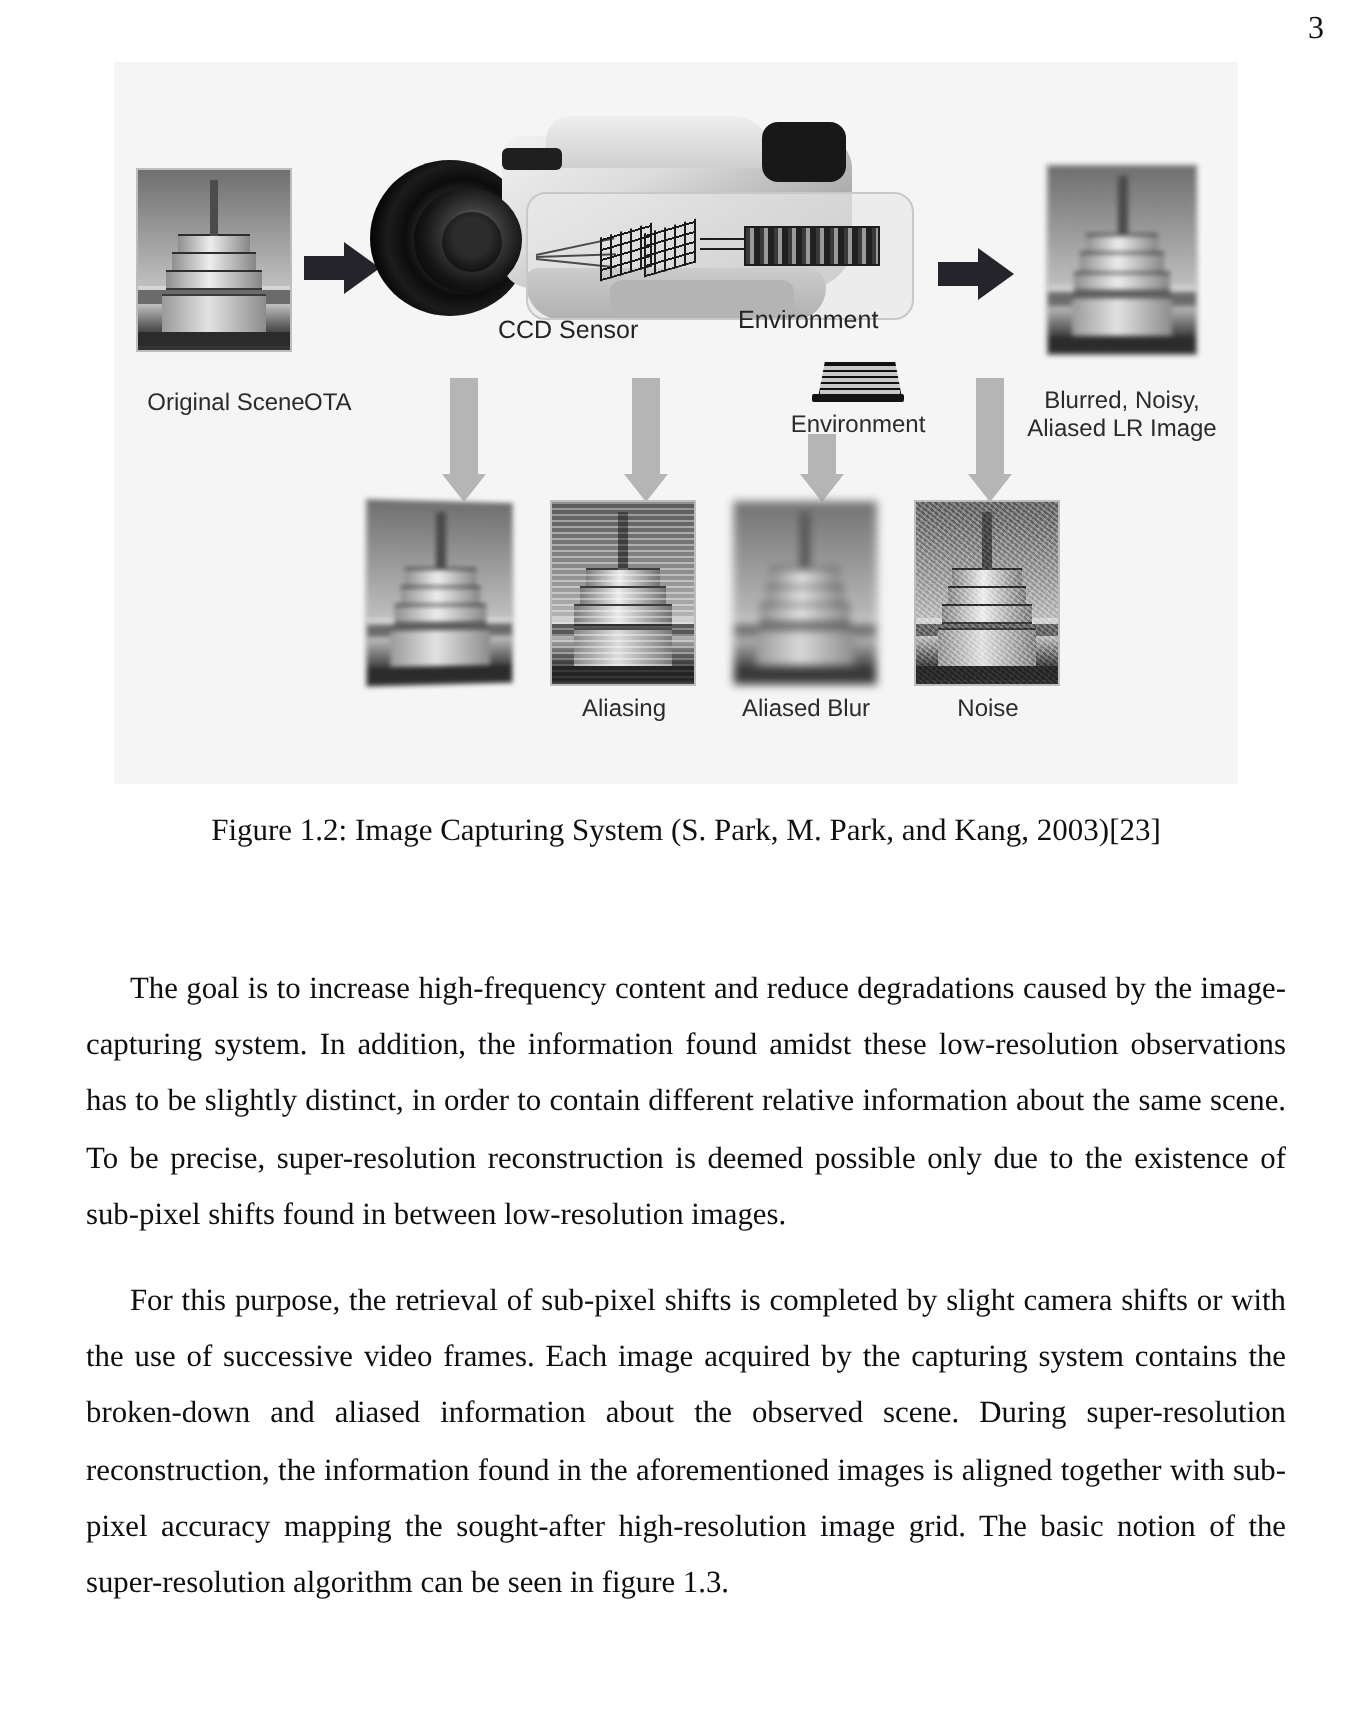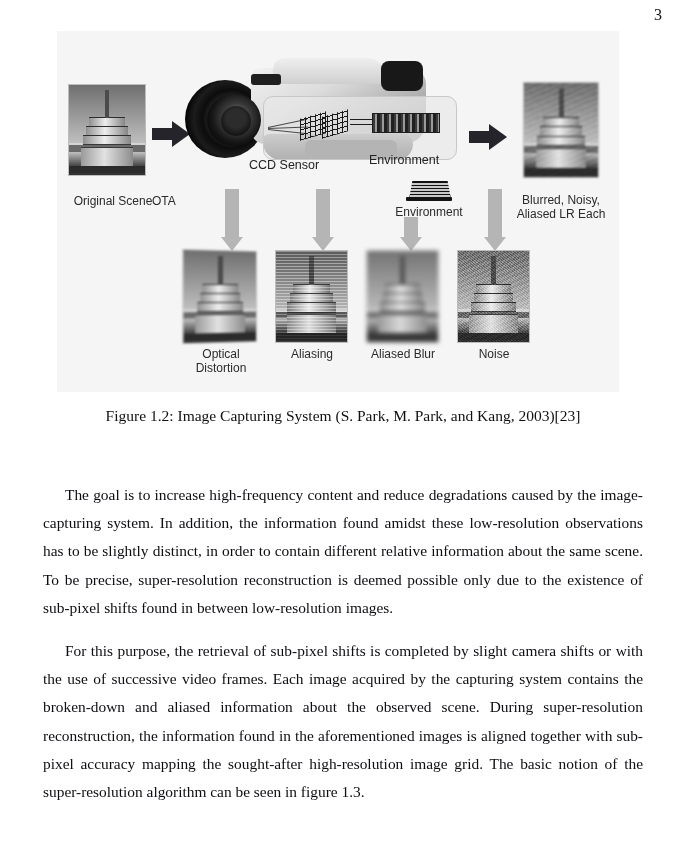--- a/index.html
+++ b/index.html
@@ -427,21 +427,21 @@
     <div class="ground"></div>
     <div class="wall"></div>
     <div class="base"></div>
     <div class="tier" style="left:26%; right:26%; top:36%; height:9%;"></div>
     <div class="tier" style="left:22%; right:22%; top:46%; height:9%;"></div>
     <div class="tier" style="left:18%; right:18%; top:56%; height:9%;"></div>
     <div class="spire" style="left:47%; top:5%; width:7%; height:32%;"></div>
     <div class="darkband" style="left:0; right:0; bottom:2%; height:8%;"></div>
   </div>
   <div class="lbl" style="left:440px; top:162px; width:128px;">Blurred, Noisy,
-Aliased LR Each</div>
+Aliased LR Image</div>
 
   <div class="arrow-down" style="left:164px; top:158px;">
     <div class="shaft" style="height:48px;"></div>
     <div class="head" style="top:48px;"></div>
   </div>
   <div class="arrow-down" style="left:255px; top:158px;">
     <div class="shaft" style="height:48px;"></div>
     <div class="head" style="top:48px;"></div>
   </div>
   <div class="arrow-down" style="left:343px; top:186px;">
@@ -457,22 +457,20 @@
     <div class="sky"></div>
     <div class="ground"></div>
     <div class="wall"></div>
     <div class="base"></div>
     <div class="tier" style="left:26%; right:26%; top:36%; height:9%;"></div>
     <div class="tier" style="left:22%; right:22%; top:46%; height:9%;"></div>
     <div class="tier" style="left:18%; right:18%; top:56%; height:9%;"></div>
     <div class="spire" style="left:47%; top:5%; width:6%; height:32%;"></div>
     <div class="darkband" style="left:0; right:0; bottom:2%; height:8%;"></div>
   </div>
-  <div class="lbl" style="left:121px; top:316px; width:86px;">Optical
-Distortion</div>
 
   <div class="thumb ov-alias" style="left:218px; top:219px; width:73px; height:93px;">
     <div class="sky"></div>
     <div class="ground"></div>
     <div class="wall"></div>
     <div class="base"></div>
     <div class="tier" style="left:24%; right:24%; top:36%; height:10%;"></div>
     <div class="tier" style="left:20%; right:20%; top:46%; height:10%;"></div>
     <div class="tier" style="left:16%; right:16%; top:56%; height:10%;"></div>
     <div class="spire" style="left:47%; top:5%; width:6%; height:32%;"></div>

